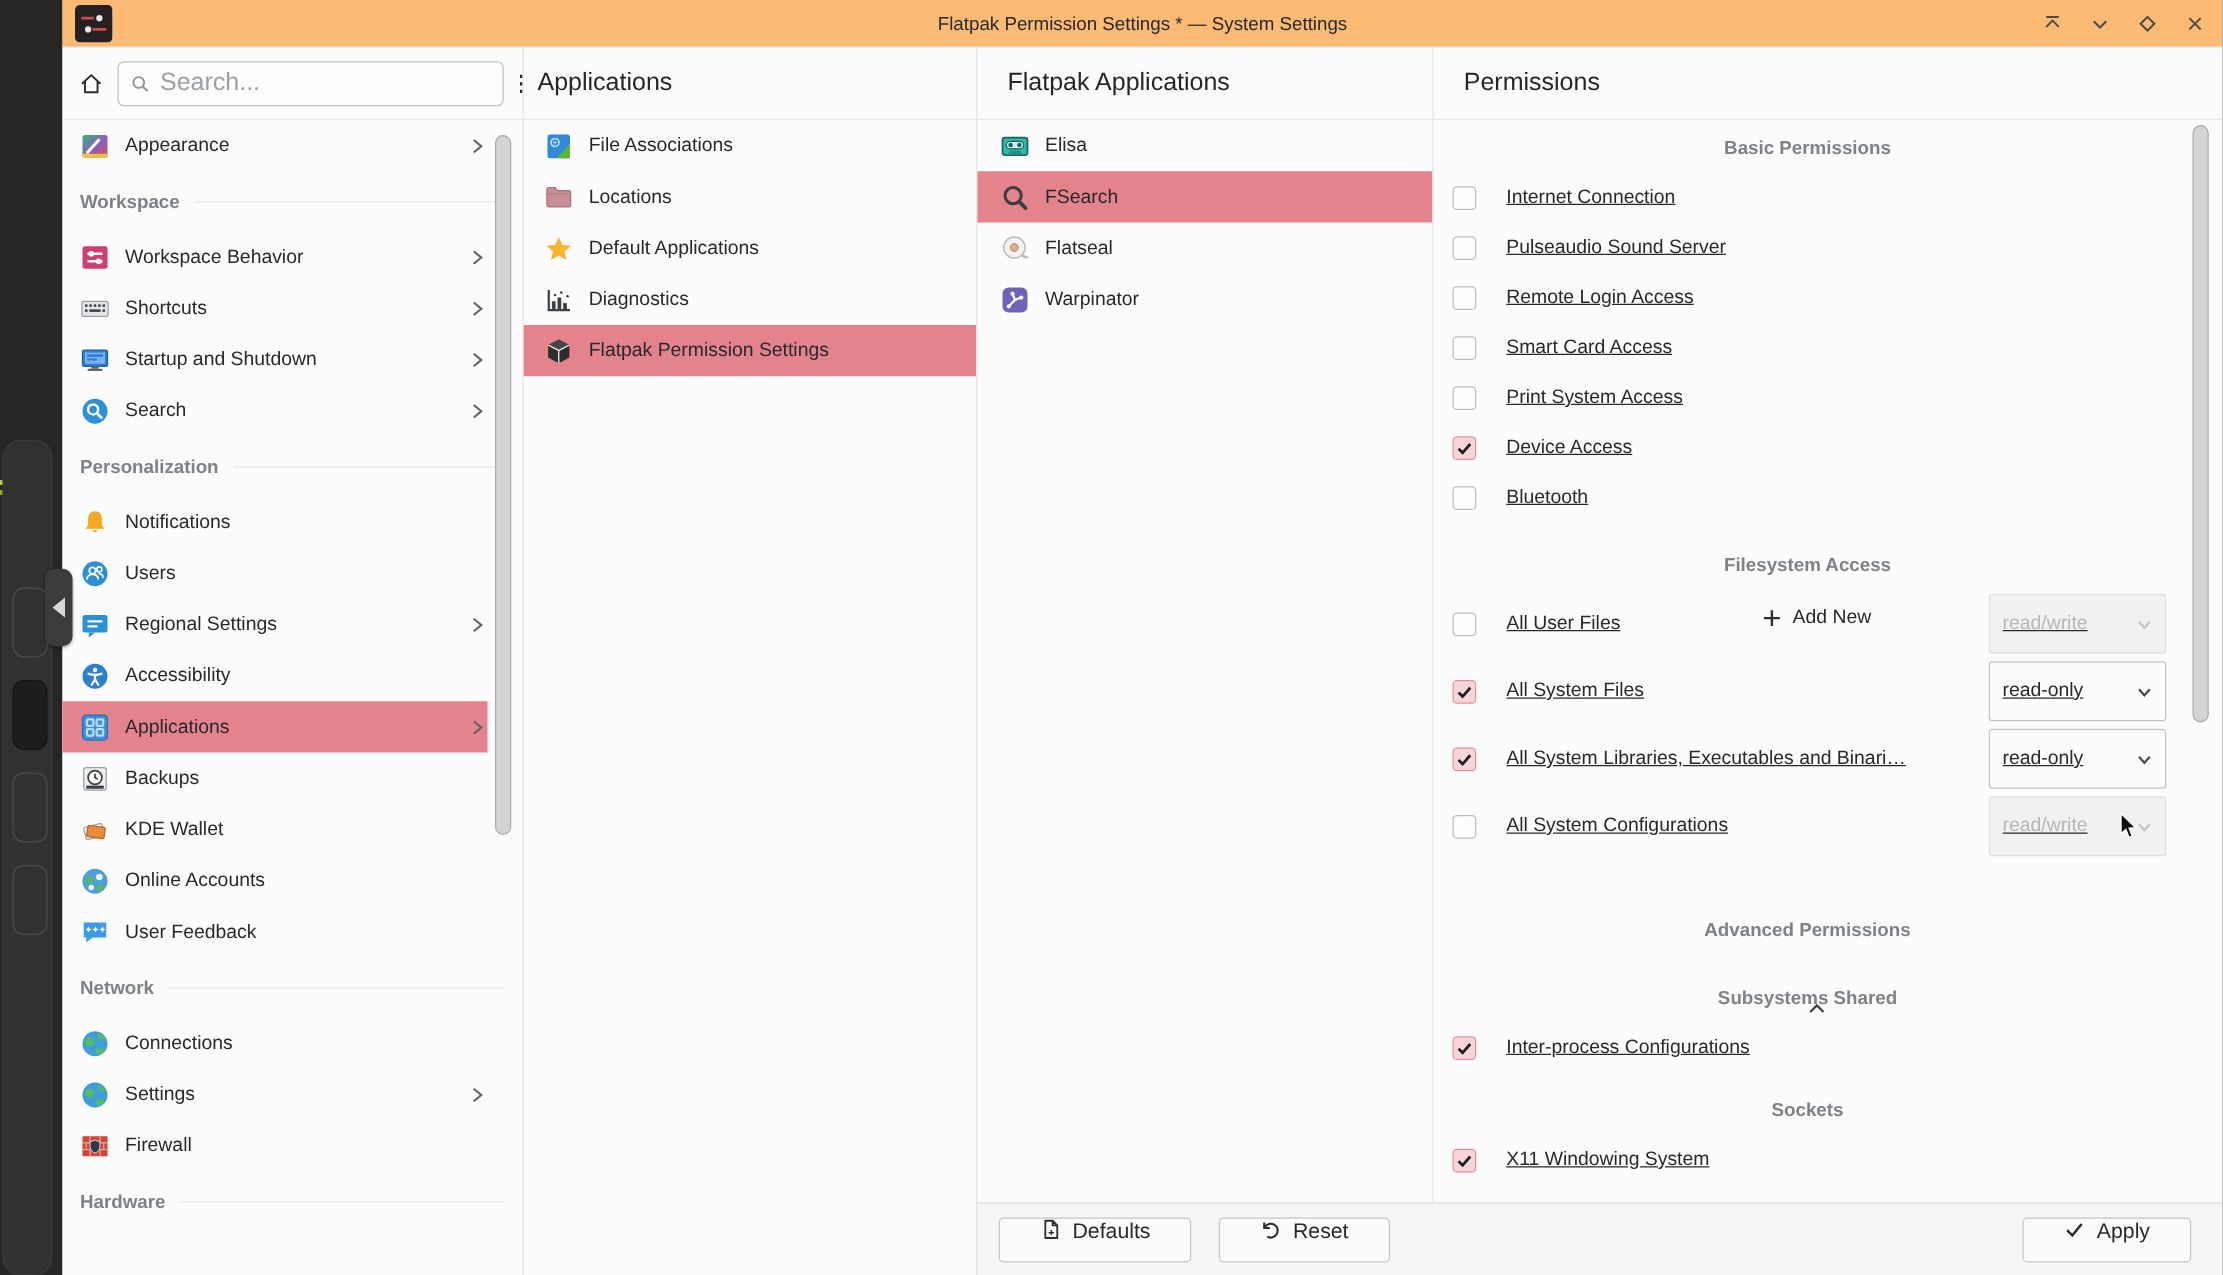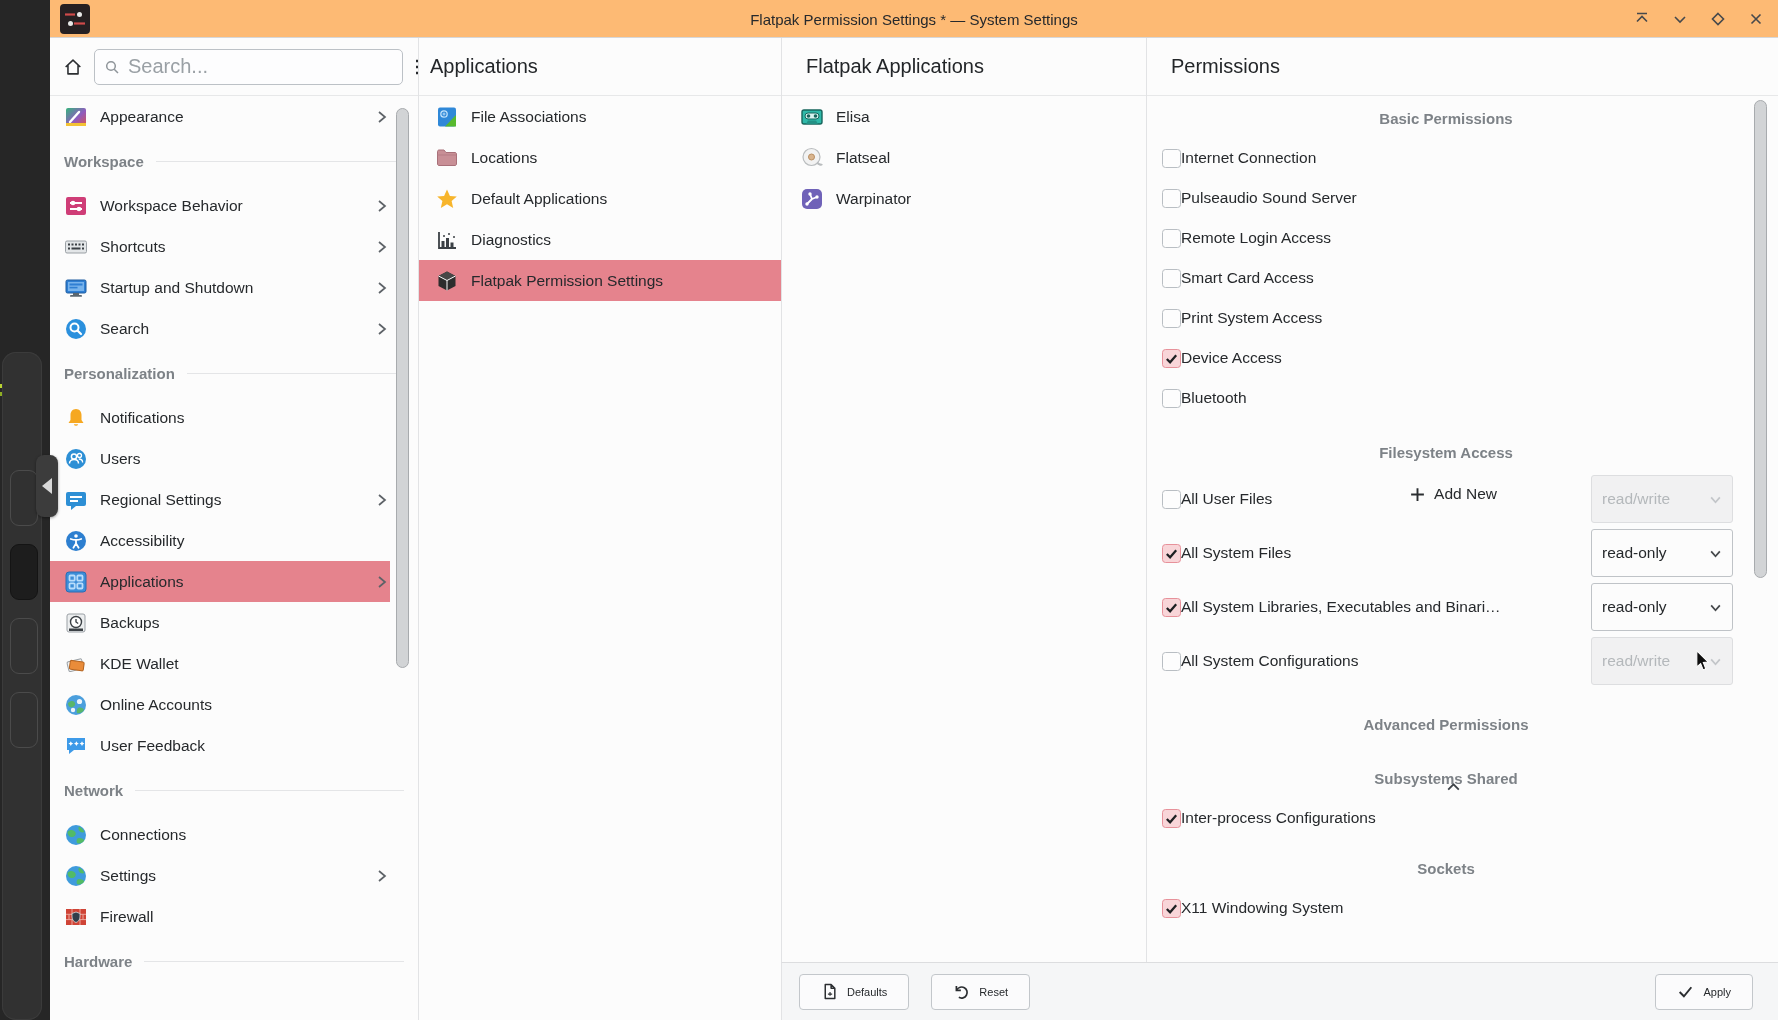--- a/index.html
+++ b/index.html
@@ -50,38 +50,38 @@
   .srow .ic, .lrow .ic { width:24px; height:24px; display:flex; align-items:center; justify-content:center; flex:none; }
   .sel { background:#e5838d; }
   .srow .chev { margin-left:auto; display:flex; }
   .sec-head { display:flex; align-items:center; gap:12px; font-size:15px; font-weight:bold; color:#7d8287; }
   .side-sec { height:48px; padding:0 14px; }
   .sec-head .line { flex:1; height:1px; background:#e4e5e7; }
 
   
   .perm-body { padding:14px 45px 0 12px; }
   .perm-body .sec-head { height:28px;flex-direction:column; }
-  .mt-fs { margin-top:26px; } .mt-adv { margin-top:28px;gap:23px; } .mt-sub { margin-top:26px; } .mt-soc { margin-top:22px; }
-  .prow { display:flex; align-items:center; height:40px; padding-left:3px; font-size:15.5px; }
+  .mt-fs { margin-top:26px; } .mt-adv { margin-top:48px;gap:23px; } .mt-sub { margin-top:26px; } .mt-soc { margin-top:22px; }
+  .prow { display:flex; align-items:center; height:40px; padding-left:3px; gap:24px; font-size:15.5px;text-decoration:underline; }
   .fsrow { height:54px; }
   .plbl { white-space:nowrap; }
   .fsrow .plbl { flex:1; min-width:0; overflow:hidden; text-overflow:ellipsis; }
   .cb { width:19px; height:19px; border:1px solid #b9bec3; border-radius:3.5px; background:#fdfdfd; flex:none; display:flex; align-items:center; justify-content:center; cursor:pointer; }
   .cb.on { background:#f8d5d8; border-color:#e7919a; }
   .dd { width:142px; height:48px; border:1px solid #bfc3c7; border-radius:3px; background:#fcfcfc; display:flex; align-items:center; padding:0 10px; gap:6px; font-size:15.5px; color:#26292c; cursor:pointer; flex:none; }
   .dd .ddv { flex:1; white-space:nowrap; overflow:hidden; }
   .dd svg { color:#46494c; }
   .dd.off { background:#f1f1f2; border-color:#dddee0; color:#b4b8bb; }
   .dd.off svg { color:#c3c6c9; }
   .addnew { margin-left:14px; display:flex; align-items:center; gap:8px; font-size:15.5px; font-weight:normal; color:#26292c; cursor:pointer; white-space:nowrap; }
   .collapse { margin-left:14px; display:flex; cursor:pointer; }
 
   
   .footer { position:absolute; left:731px; right:0; bottom:0; height:58px; background:#f5f6f7; border-top:1px solid #dcdddf; border-left:1px solid #e2e3e5; display:flex; align-items:center; padding:0 25px 0 17px; gap:22px; }
-  .btn { height:36px; border:1px solid #c3c7cb; border-radius:4px; background:#fbfbfc; display:flex; align-items:center; gap:9px; padding:0 21px; font-size:11px; color:#26292c; cursor:pointer; }
+  .btn { height:36px; border:1px solid #c3c7cb; border-radius:4px; background:#fbfbfc; display:flex; align-items:flex-start; gap:9px; padding:0 32px; font-size:17px; color:#26292c; cursor:pointer; }
   .btn.apply { margin-left:auto; }
 
   
   .sb { position:absolute; width:13px; background:#d2d4d6; border:1px solid #a8abae; border-radius:7px; z-index:4; }
   .sb-left { left:346px; top:108px; height:560px; }
   .sb-right { left:1704px; top:100px; height:478px; }
 
   .cursor { position:absolute; left:1646px; top:650px; z-index:9; }
 </style>
 </head>
@@ -492,20 +492,29 @@
             <svg width="24" height="24" viewBox="0 0 24 24" xmlns="http://www.w3.org/2000/svg">
               <rect x="2" y="5" width="20" height="14" rx="2" fill="#2fb9a9" stroke="#17655c" stroke-width="1.4"></rect>
               <rect x="5" y="8" width="14" height="6" rx="3" fill="#d8f3ef" stroke="#17655c"></rect>
               <circle cx="8.5" cy="11" r="1.8" fill="#17655c"></circle>
               <circle cx="15.5" cy="11" r="1.8" fill="#17655c"></circle>
               <path d="M6 19 L8 15.5 H16 L18 19 Z" fill="#239185"></path>
             </svg>
           </span>
           <span class="lbl">Elisa</span>
         </div>
+        <div class="lrow sel">
+          <span class="ic">
+            <svg width="24" height="24" viewBox="0 0 24 24" xmlns="http://www.w3.org/2000/svg">
+              <circle cx="10.5" cy="10.5" r="6.5" fill="none" stroke="#3a3f44" stroke-width="2.4"></circle>
+              <path d="M15.3 15.3 L20.5 20.5" stroke="#3a3f44" stroke-width="3" stroke-linecap="round"></path>
+            </svg>
+          </span>
+          <span class="lbl">FSearch</span>
+        </div>
         <div class="lrow">
           <span class="ic">
             <svg width="24" height="24" viewBox="0 0 24 24" xmlns="http://www.w3.org/2000/svg">
               <circle cx="11.5" cy="11" r="8.5" fill="#f2f2f2" stroke="#b9bcbe" stroke-width="1.2"></circle>
               <circle cx="11.5" cy="11" r="3" fill="#d9b48d" stroke="#b98f63"></circle>
               <path d="M17 16.5 C19 18.5 21 19.5 22 18" stroke="#b9bcbe" stroke-width="2.2" fill="none"></path>
             </svg>
           </span>
           <span class="lbl">Flatseal</span>
         </div>

